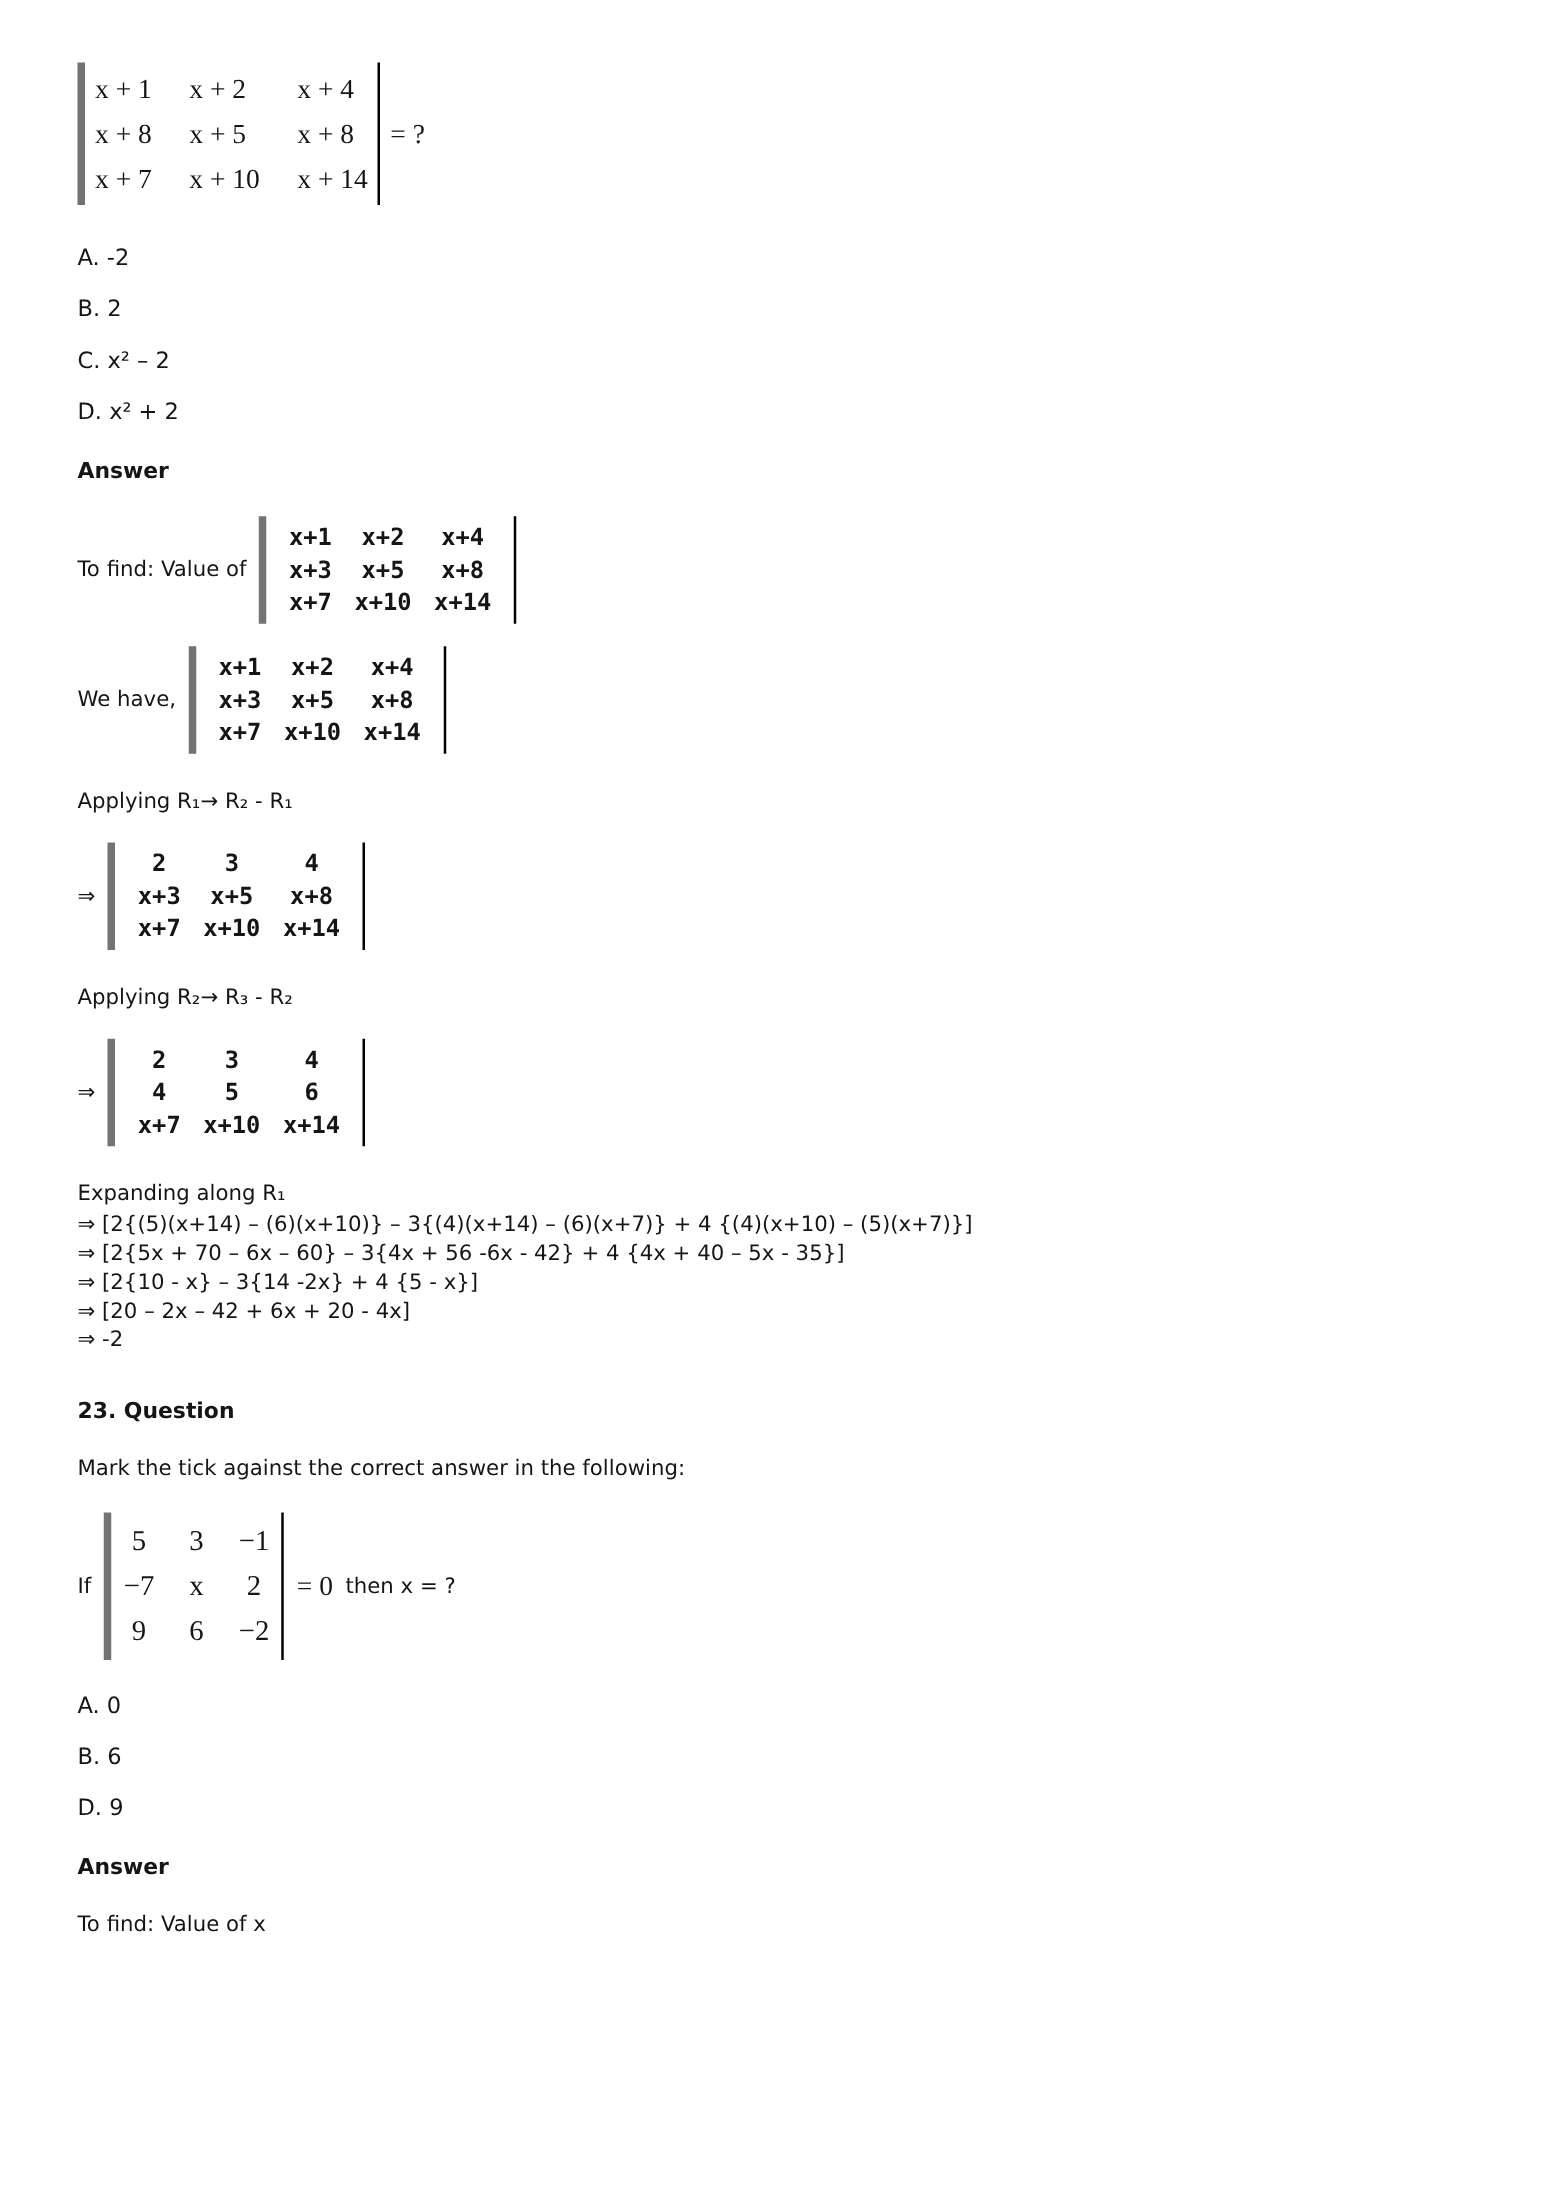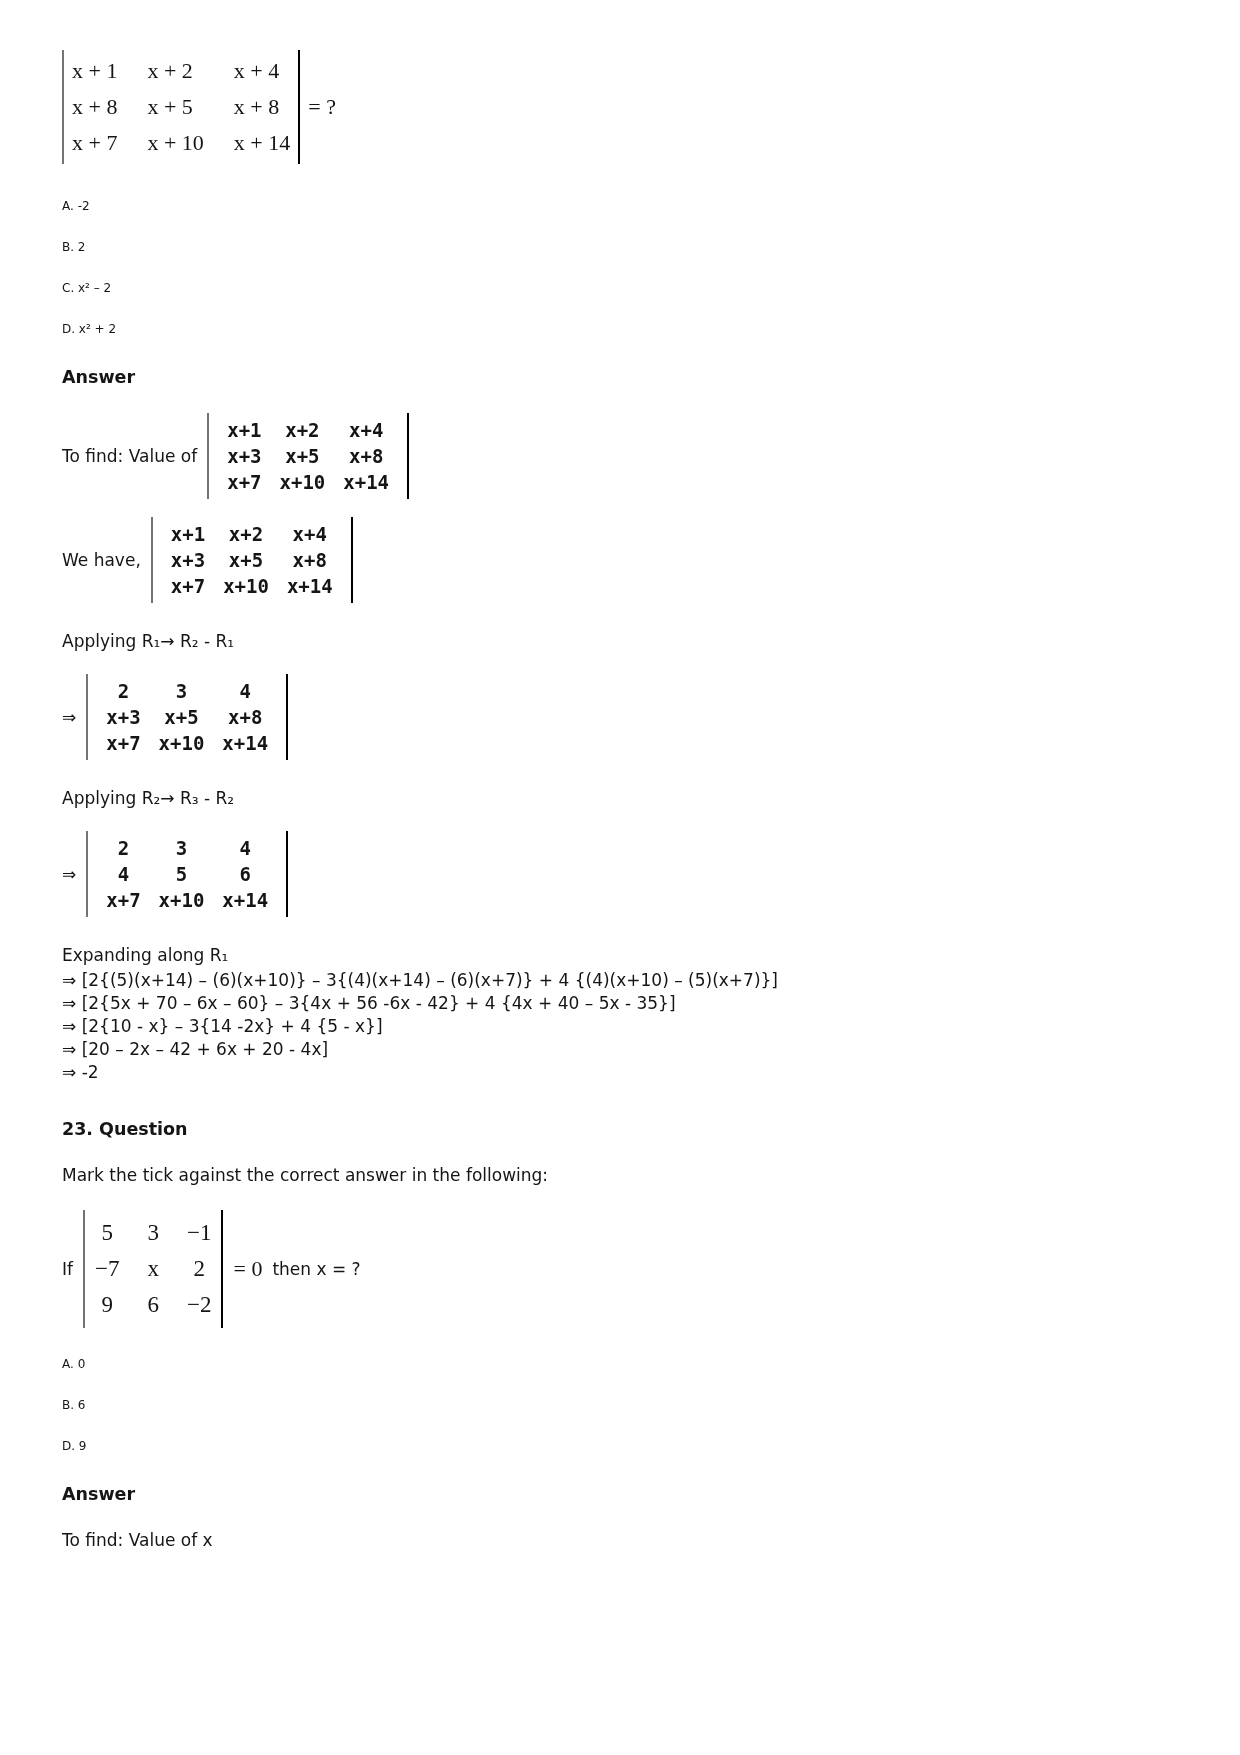--- a/index.html
+++ b/index.html
@@ -11,21 +11,21 @@
     color: #151515;
     overflow: hidden;
   }
   .page { padding: 50px 40px 0 62px; }
 
   .row { display: flex; align-items: center; }
 
   
   .det {
     display: inline-grid;
-    border-left: 2px solid #737373;
+    border-left: 6px solid #737373;
     border-right: 2px solid #000;
     padding: 3px 8px;
   }
   .det .det-cell { text-align: center; white-space: nowrap; }
 
   .det-serif {
     font-family: "Liberation Serif", "DejaVu Serif", serif;
     font-size: 22px;
     column-gap: 30px;
   }
@@ -51,21 +51,21 @@
 
   .serif-text {
     font-family: "Liberation Serif", "DejaVu Serif", serif;
     font-size: 22px;
   }
 
   .body-text { font-size: 17px; line-height: 21px; }
 
   .eq-top { gap: 8px; margin-bottom: 32px; }
 
-  .opt { font-size: 12px; line-height: 21px; margin-bottom: 20px; }
+  .opt { font-size: 18px; line-height: 21px; margin-bottom: 20px; }
 
   .heading { font-weight: bold; font-size: 17.5px; margin: 27px 0 26px 0; }
 
   .inline-det { gap: 8px; margin-bottom: 18px; }
   .inline-det .det { margin-left: 2px; }
 
   .applying { margin: 28px 0 22px 0; }
   .expanding { margin: 28px 0 4px 0; }
 
   .step { font-size: 17px; line-height: 21px; margin-top: 2px; }

